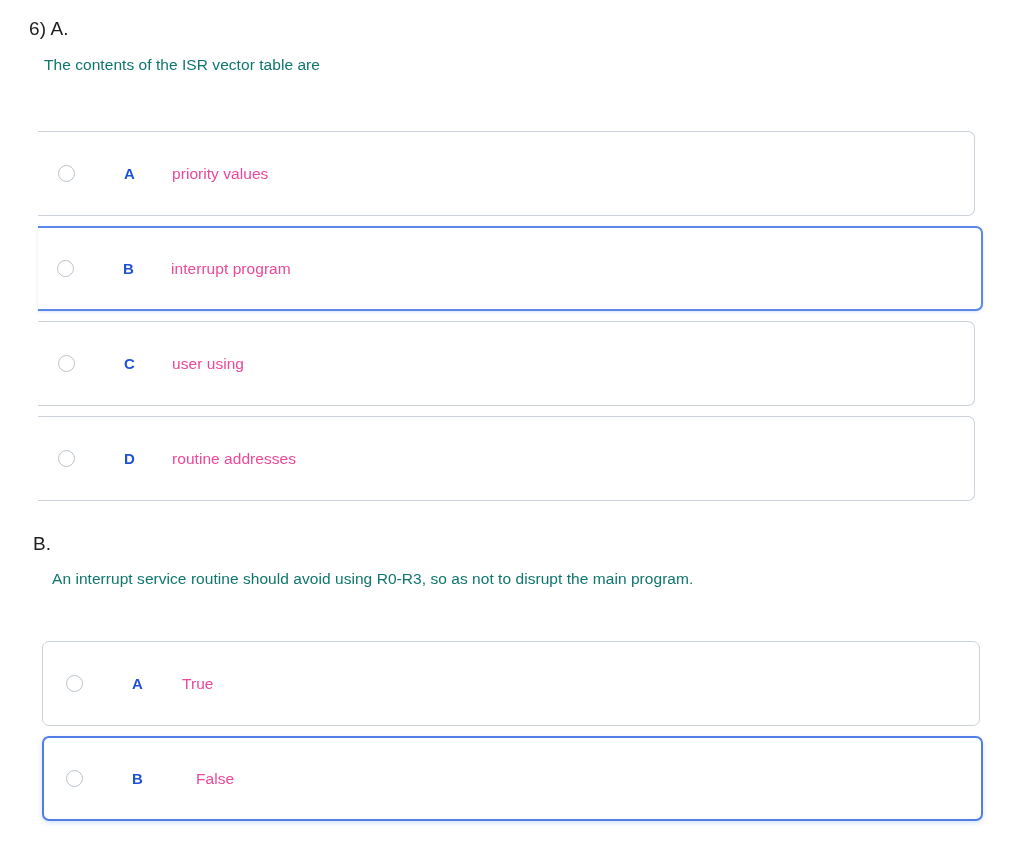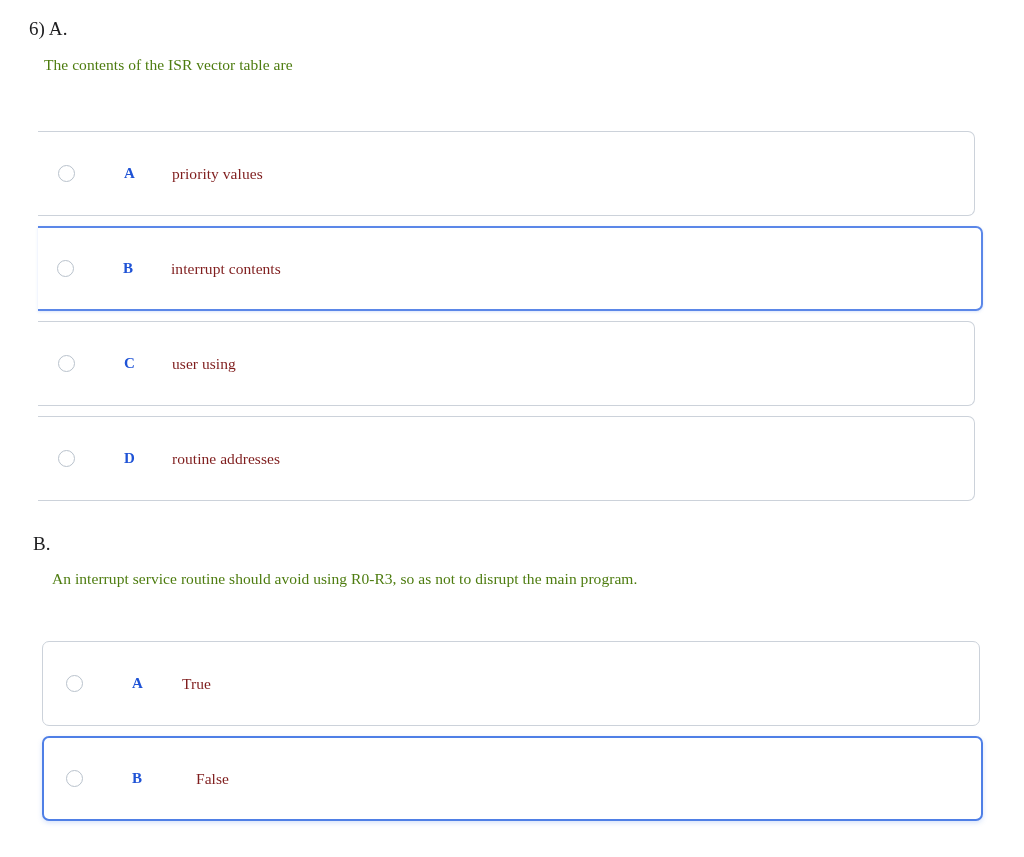--- a/index.html
+++ b/index.html
@@ -13,36 +13,35 @@
     font-family: "Liberation Sans", sans-serif;
     -webkit-font-smoothing: antialiased;
     position: relative;
     overflow: hidden;
   }
 
   .quiz-root {
     position: relative;
     width: 852px;
     height: 857px;
-    font-family: Liberation Serif, serif;
   }
 
   
   .q-number {
     position: absolute;
     font-size: 19px;
     color: #1d1d1f;
     font-weight: 400;
     letter-spacing: 0.1px;
     white-space: nowrap;
   }
   .q-prompt {
     position: absolute;
     font-size: 15.5px;
-    color: #4d7c0f;
+    color: #0f766e;
     font-weight: 400;
     letter-spacing: 0.05px;
     white-space: nowrap;
   }
 
   #part-a-number { left: 29px; top: 18px; }
   #part-a-prompt { left: 44px; top: 56px; }
   #part-b-number { left: 33px; top: 533px; }
   #part-b-prompt { left: 52px; top: 570px; }
 
@@ -108,21 +107,21 @@
   .opt-letter {
     position: absolute;
     font-size: 15px;
     font-weight: 700;
     color: #1f53d6;
     letter-spacing: 0.2px;
   }
   .opt-label {
     position: absolute;
     font-size: 15.5px;
-    color: #7f1d1d;
+    color: #ec4899;
     font-weight: 400;
     letter-spacing: 0.05px;
     white-space: nowrap;
   }
 
   #group-a .radio      { left: 20px; }
   #group-a .opt-letter { left: 86px; }
   #group-a .opt-label  { left: 134px; }
 
   #group-a .option.is-active .radio      { left: 19px; }
@@ -150,21 +149,21 @@
 
     <div class="option">
       <span class="radio"></span>
       <span class="opt-letter">A</span>
       <span class="opt-label">priority values</span>
     </div>
 
     <div class="option is-active">
       <span class="radio"></span>
       <span class="opt-letter">B</span>
-      <span class="opt-label">interrupt contents</span>
+      <span class="opt-label">interrupt program</span>
     </div>
 
     <div class="option">
       <span class="radio"></span>
       <span class="opt-letter">C</span>
       <span class="opt-label">user using</span>
     </div>
 
     <div class="option">
       <span class="radio"></span>

